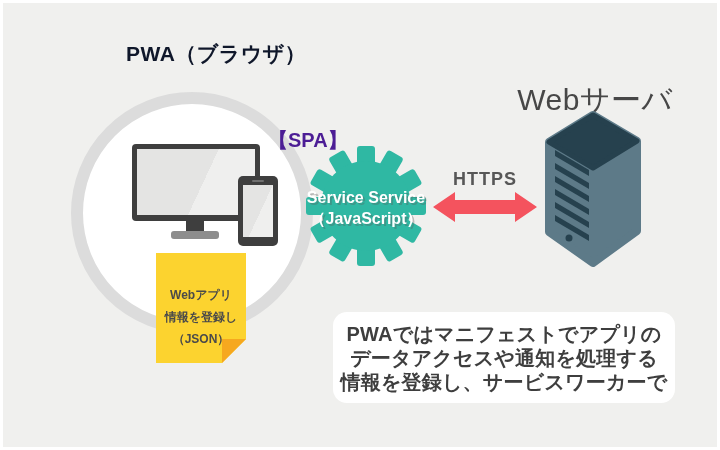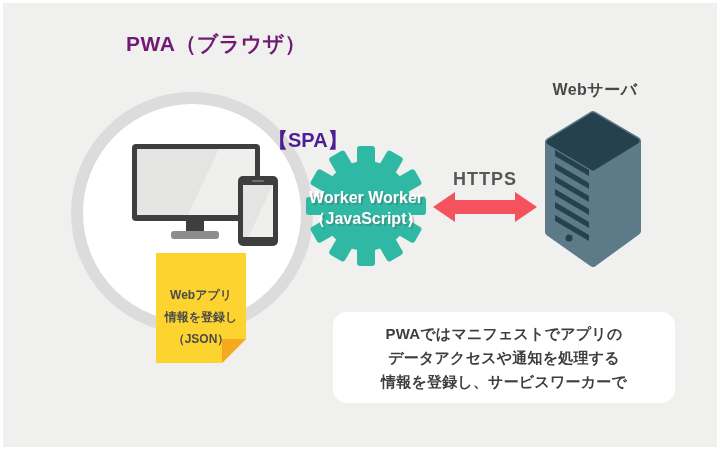--- a/index.html
+++ b/index.html
@@ -11,30 +11,30 @@
     position:relative;
     width:720px;height:450px;
     background:#F0F0EE;
     box-shadow:inset 0 0 0 3px #ffffff;
     overflow:hidden;
   }
   .abs{position:absolute;}
 
   
   .pwa-title{
-    left:126px;top:30px;
-    font-size:21px;font-weight:bold;color:#701a75;letter-spacing:.5px;
+    left:126px;top:40px;
+    font-size:21px;font-weight:bold;color:#0f172a;letter-spacing:.5px;
   }
   .spa-label{
     left:268px;top:127px;
     font-size:20px;font-weight:bold;color:#4c1d95;
   }
   .server-title{
     left:505px;top:80px;width:180px;text-align:center;
-    font-size:16px;font-weight:bold;color:#474747;letter-spacing:.5px;
+    font-size:30px;font-weight:normal;color:#474747;letter-spacing:.5px;
   }
   .https-label{
     left:433px;top:169px;width:104px;text-align:center;
     font-size:18px;font-weight:bold;color:#575757;letter-spacing:1px;
   }
 
   
   .browser-circle{
     left:71px;top:92px;width:242px;height:242px;
     box-sizing:border-box;border-radius:50%;
@@ -86,21 +86,21 @@
     clip-path:polygon(0 0,100% 0,0 100%);
   }
 
   
   .caption-box{
     left:333px;top:312px;width:342px;height:91px;
     background:#ffffff;border-radius:14px;
   }
   .caption-text{
     left:333px;top:322px;width:342px;text-align:center;
-    font-size:15px;font-weight:bold;color:#3E3E3E;line-height:24px;letter-spacing:.2px;
+    font-size:20px;font-weight:bold;color:#3E3E3E;line-height:24px;letter-spacing:.2px;
   }
   .caption-text span{display:block;}
 </style>
 </head>
 <body>
 
 <div class="stage">
 
   <div class="abs pwa-title">PWA（ブラウザ）</div>
   <div class="abs browser-circle"></div>
@@ -131,21 +131,21 @@
       <rect x="51" y="0" width="18" height="24" rx="3" transform="rotate(180 60 60)"></rect>
       <rect x="51" y="0" width="18" height="24" rx="3" transform="rotate(210 60 60)"></rect>
       <rect x="51" y="0" width="18" height="24" rx="3" transform="rotate(240 60 60)"></rect>
       <rect x="51" y="0" width="18" height="24" rx="3" transform="rotate(270 60 60)"></rect>
       <rect x="51" y="0" width="18" height="24" rx="3" transform="rotate(300 60 60)"></rect>
       <rect x="51" y="0" width="18" height="24" rx="3" transform="rotate(330 60 60)"></rect>
       <circle cx="60" cy="60" r="45"></circle>
     </g>
   </svg>
   <div class="abs gear-label">
-    <span>Worker Worker</span>
+    <span>Service Service</span>
     <span>（JavaScript）</span>
   </div>
 
   <div class="abs https-label">HTTPS</div>
   <svg class="abs arrow-svg" width="104" height="32" viewBox="0 0 104 32">
     <polygon points="0,16 22,1 22,9 82,9 82,1 104,16 82,31 82,23 22,23 22,31" fill="#F4535E"></polygon>
   </svg>
 
   <div class="abs server-title">Webサーバ</div>
   <svg class="abs server-svg" width="106" height="158" viewBox="0 0 106 158">

